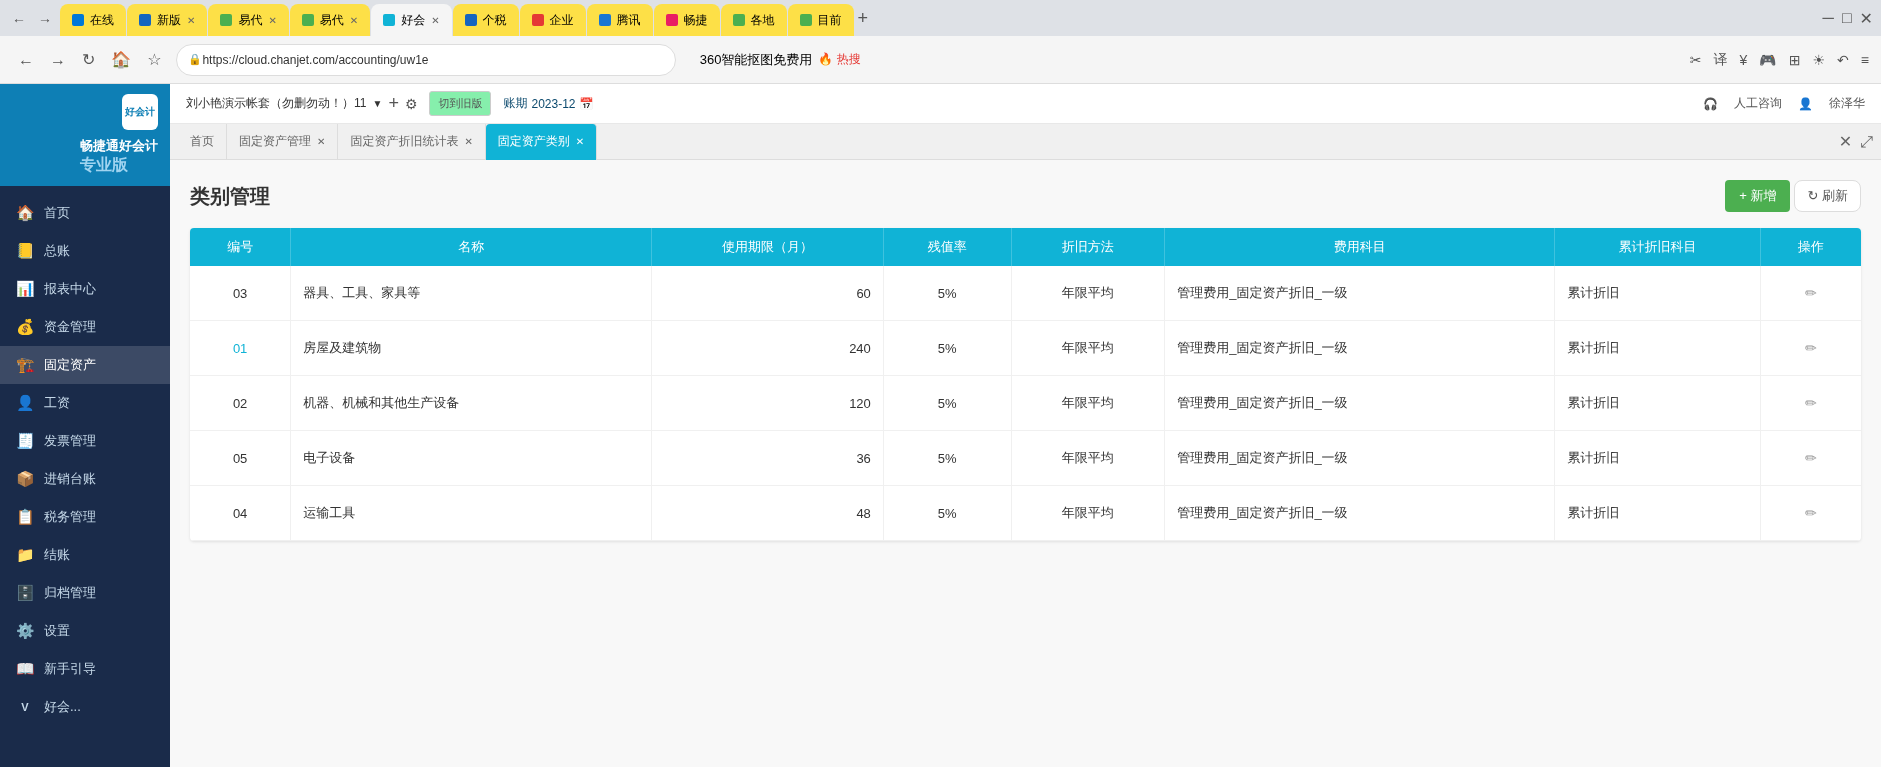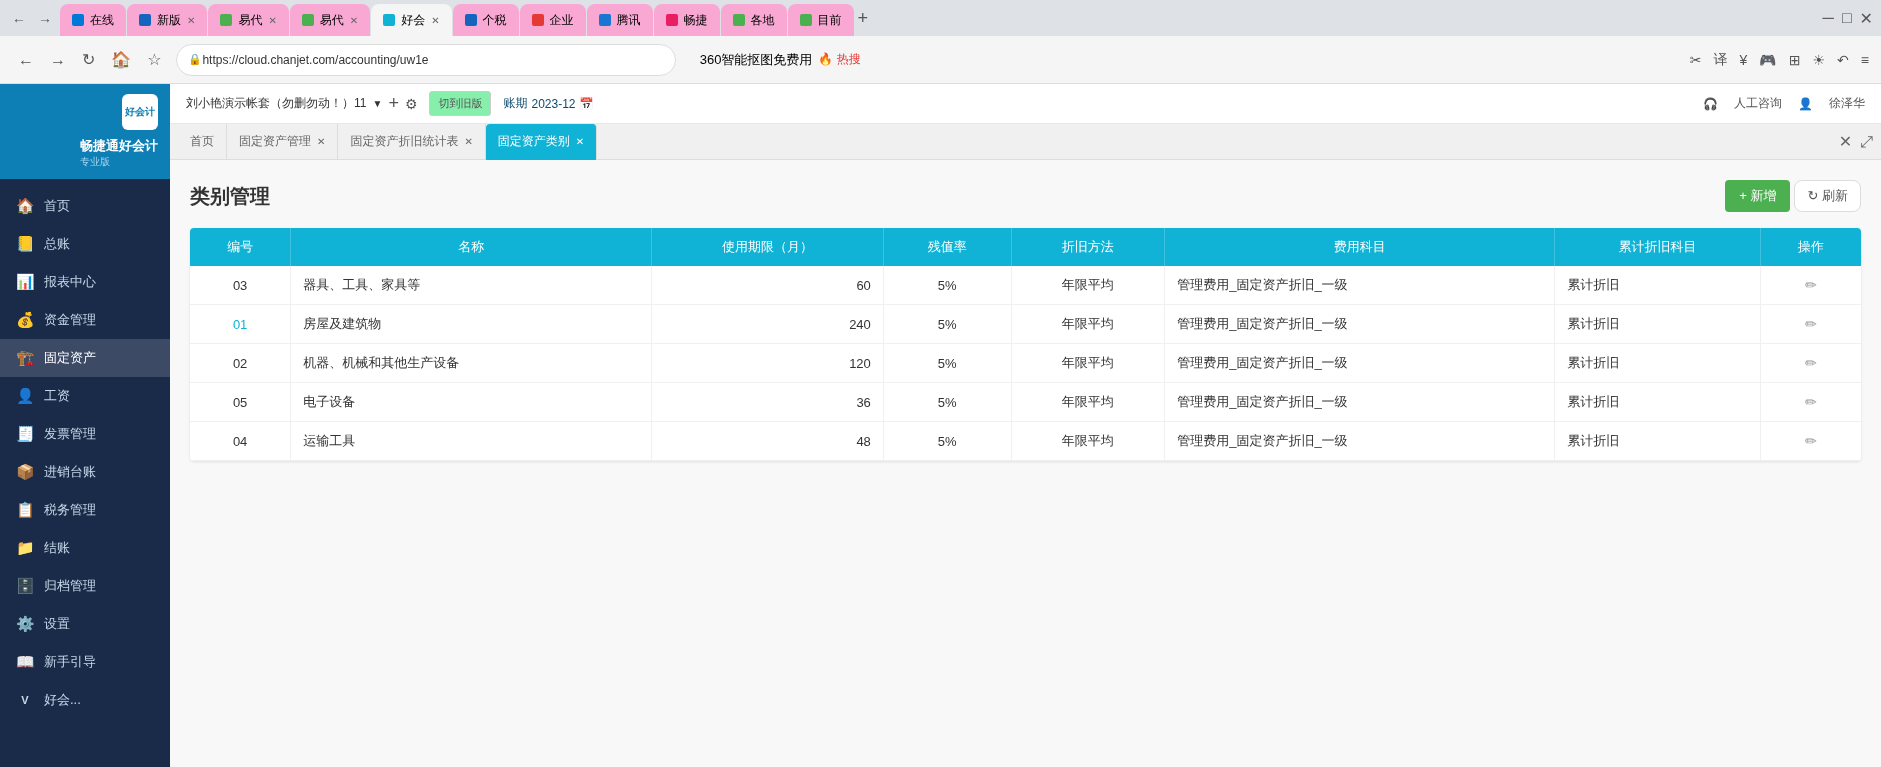--- a/index.html
+++ b/index.html
@@ -1,20 +1,20 @@
 <!DOCTYPE html>
 <html><head>
   <meta charset="utf-8">
   <style>
     * { box-sizing: border-box; margin: 0; padding: 0; }
     body { font-family: 'Microsoft YaHei', 'PingFang SC', Arial, sans-serif; font-size: 13px; background: #f5f5f5; overflow: hidden; }
 
     
     .browser-chrome { background: #dee1e6; height: 36px; display: flex; align-items: center; padding: 0 8px; gap: 4px; }
-    .tab { display: flex; align-items: center; background: #f9a8d4; border-radius: 8px 8px 0 0; padding: 0 12px; height: 32px; font-size: 12px; white-space: nowrap; gap: 6px; position: relative; }
+    .tab { display: flex; align-items: center; background: #fde047; border-radius: 8px 8px 0 0; padding: 0 12px; height: 32px; font-size: 12px; white-space: nowrap; gap: 6px; position: relative; }
     .tab.active { background: #f5f5f5; }
     .tab-close { font-size: 10px; color: #666; cursor: pointer; }
     .nav-btn { background: none; border: none; cursor: pointer; color: #555; font-size: 14px; padding: 4px; }
     .add-tab-btn { background: none; border: none; cursor: pointer; color: #555; font-size: 18px; line-height: 1; }
 
     
     .address-bar { background: #f5f5f5; height: 48px; display: flex; align-items: center; padding: 0 12px; gap: 8px; border-bottom: 1px solid #ddd; }
     .nav-controls { display: flex; gap: 4px; align-items: center; }
     .nav-ctrl-btn { background: none; border: none; cursor: pointer; color: #555; font-size: 16px; padding: 4px 6px; }
     .url-bar { flex: 1; max-width: 500px; background: #fff; border: 1px solid #ddd; border-radius: 20px; height: 32px; display: flex; align-items: center; padding: 0 12px; font-size: 12px; color: #333; }
@@ -22,21 +22,21 @@
     .toolbar-icon-btn { background: none; border: none; cursor: pointer; font-size: 14px; color: #555; }
 
     
     .app-layout { display: flex; height: calc(100vh - 84px); }
 
     
     .sidebar { width: 170px; background: #1a2b4a; display: flex; flex-direction: column; color: #fff; flex-shrink: 0; }
     .sidebar-logo { background: #0e7fb5; padding: 10px 12px; display: flex; align-items: flex-end; gap: 8px; flex-direction: column; }
     .logo-icon { width: 36px; height: 36px; background: #fff; border-radius: 6px; display: flex; align-items: center; justify-content: center; color: #0e7fb5; font-weight: bold; font-size: 10px; text-align: center; line-height: 1.2; }
     .logo-text { font-size: 13px; font-weight: bold; color: #fff; line-height: 1.3; }
-    .logo-badge { font-size: 10px; color: #a0d4f0; }
+    .logo-badge { font-size: 16px; color: #a0d4f0; font-weight: bold; }
     .sidebar-nav { flex: 1; overflow-y: auto; padding: 8px 0; }
     .sidebar-item { display: flex; align-items: center; gap: 10px; padding: 10px 16px; color: #c5d8e8; cursor: pointer; font-size: 13px; }
     .sidebar-item.active { background: rgba(255,255,255,0.15); color: #fff; }
     .sidebar-icon { font-size: 15px; width: 18px; text-align: center; }
 
     
     .top-bar { background: #fff; border-bottom: 1px solid #e8e8e8; padding: 0 16px; height: 40px; display: flex; align-items: center; gap: 12px; font-size: 13px; }
     .user-info { display: flex; align-items: center; gap: 6px; color: #333; font-size: 12px; }
     .switch-btn { border: 1px solid #ccc; border-radius: 3px; padding: 4px 8px; font-size: 11px; cursor: pointer; background: #86efac; color: #555; }
     .period-info { display: flex; align-items: center; gap: 4px; color: #0c4a6e; font-size: 12px; }
@@ -58,21 +58,21 @@
     .action-btns { display: flex; gap: 4px; }
     .btn-add { background: #4caf50; color: #fff; border: none; border-radius: 4px; padding: 6px 14px; font-size: 13px; cursor: pointer; display: flex; align-items: center; gap: 4px; }
     .btn-refresh { background: #fff; color: #555; border: 1px solid #ddd; border-radius: 8px; padding: 6px 12px; font-size: 13px; cursor: pointer; display: flex; align-items: center; gap: 4px; }
 
     
     .data-table { width: 100%; border-collapse: collapse; background: #fff; border-radius: 4px; overflow: hidden; box-shadow: 0 1px 3px rgba(0,0,0,0.1); }
     .data-table thead tr { background: #10b3d6; color: #fff; }
     .data-table thead th { padding: 10px 12px; text-align: center; font-weight: 500; font-size: 13px; border-right: 1px solid rgba(255,255,255,0.2); }
     .data-table thead th:last-child { border-right: none; }
     .data-table tbody tr { border-bottom: 1px solid #f0f0f0; }
-    .data-table tbody td { padding: 10px 12px; color: #333; font-size: 13px; border-right: 1px solid #f0f0f0; }
+    .data-table tbody td { padding: 18px 12px; color: #333; font-size: 13px; border-right: 1px solid #f0f0f0; }
     .data-table tbody td:last-child { border-right: none; text-align: center; }
     .data-table tbody td.num { text-align: right; }
     .data-table tbody td.center { text-align: center; }
     .link-text { color: #10b3d6; cursor: pointer; }
     .edit-icon { color: #999; cursor: pointer; font-size: 14px; }
 
     
     .chevron { font-size: 10px; }
   </style>
 </head>

